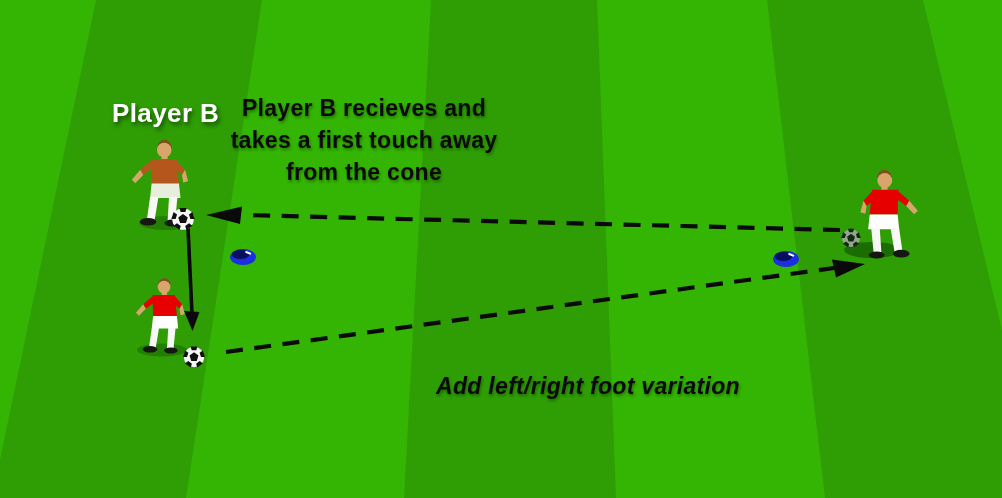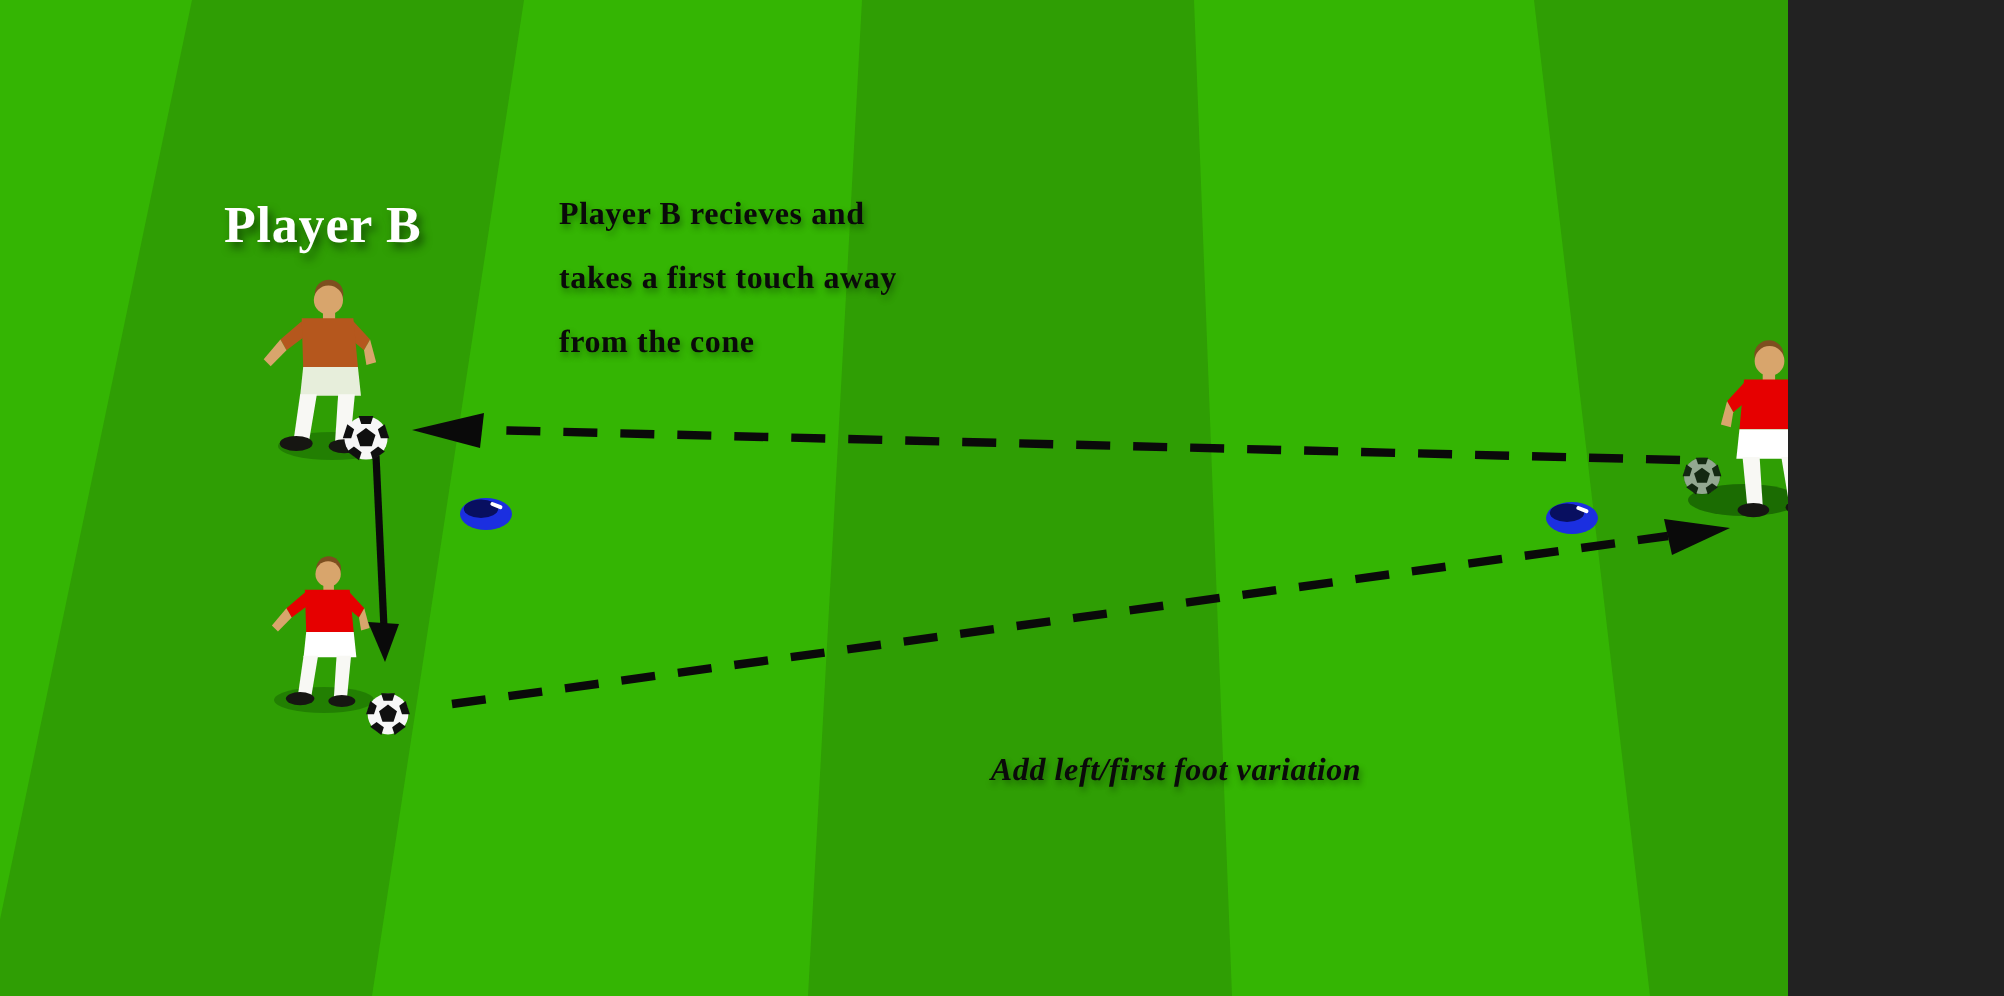--- a/index.html
+++ b/index.html
@@ -1,18 +1,18 @@
 <!DOCTYPE html>
 <html style="--field-light: #34b503; --field-dark: #2f9e04; --team-red: #e60000; --shirt-orange: #b5571d; --shorts-white: #ffffff; --shorts-light: #e7eedb; --skin: #d8a56c; --hair: #7d4f1f; --sock: #f8f8f4; --shoe: #161612; --cone-blue: #1b2fe0; --cone-shade: #02073c; --ink: #0a0a0a; --label-white: #ffffff;"><head>
 <meta charset="utf-8">
 <style>
   html,body{margin:0;padding:0;background:#222;}
   .stage{
-    position:relative;width:894px;height:498px;overflow:hidden;
-    font-family:Liberation Serif, serif;
+    position:relative;width:1002px;height:498px;overflow:hidden;
+    font-family:Liberation Sans, sans-serif;
     background:var(--field-light,#34b503);
   }
   .stage svg{position:absolute;left:0;top:0;display:block;}
   
   .field-light{fill:var(--field-light,#34b503);}
   .field-dark{fill:var(--field-dark,#2f9e04);}
   
   .dash{stroke:var(--ink,#0a0a0a);stroke-width:4.2;stroke-dasharray:17 11.5;fill:none;}
   .solid{stroke:var(--ink,#0a0a0a);stroke-width:3.6;fill:none;}
   .ink{fill:var(--ink,#0a0a0a);}
@@ -35,22 +35,22 @@
   .cn-shade{fill:var(--cone-shade,#02073c);opacity:0.78;}
   .cn-glint{stroke:#ffffff;stroke-width:2;stroke-linecap:round;fill:none;}
   
   .label{
     position:absolute;color:var(--label-white,#ffffff);
     font-size:26px;font-weight:700;letter-spacing:.4px;line-height:26px;
     text-shadow:2px 3px 4px rgba(5,35,0,.6);white-space:pre;
   }
   .note{
     position:absolute;transform:translateX(-50%);
-    color:var(--ink,#0a0a0a);font-size:16px;font-weight:700;letter-spacing:.3px;
-    line-height:32px;white-space:pre-line;
+    color:var(--ink,#0a0a0a);font-size:23px;font-weight:700;letter-spacing:.3px;
+    line-height:32px;text-align:center;white-space:pre-line;
     text-shadow:1px 2px 3px rgba(0,30,0,.4);
   }
   .italic{font-style:italic;}
 </style>
 </head>
 <body>
 
 <div class="stage">
 
   <svg width="1002" height="498" viewBox="0 0 1002 498">
@@ -131,14 +131,14 @@
       <use href="#ballfig" transform="translate(851,238) scale(0.9)"></use>
       <circle cx="851" cy="238" r="9.2" fill="rgba(25,70,20,0.45)"></circle>
     </g>
   </svg>
 
   <div class="label" style="left:112px;top:100px">Player B</div>
 
   <div class="note" style="left:364px;top:92px">Player B recieves and
 takes a first touch away
 from the cone</div>
-  <div class="note italic" style="left:588px;top:370px">Add left/first foot variation</div>
+  <div class="note italic" style="left:588px;top:370px">Add left/right foot variation</div>
 </div>
 
 </body></html>

